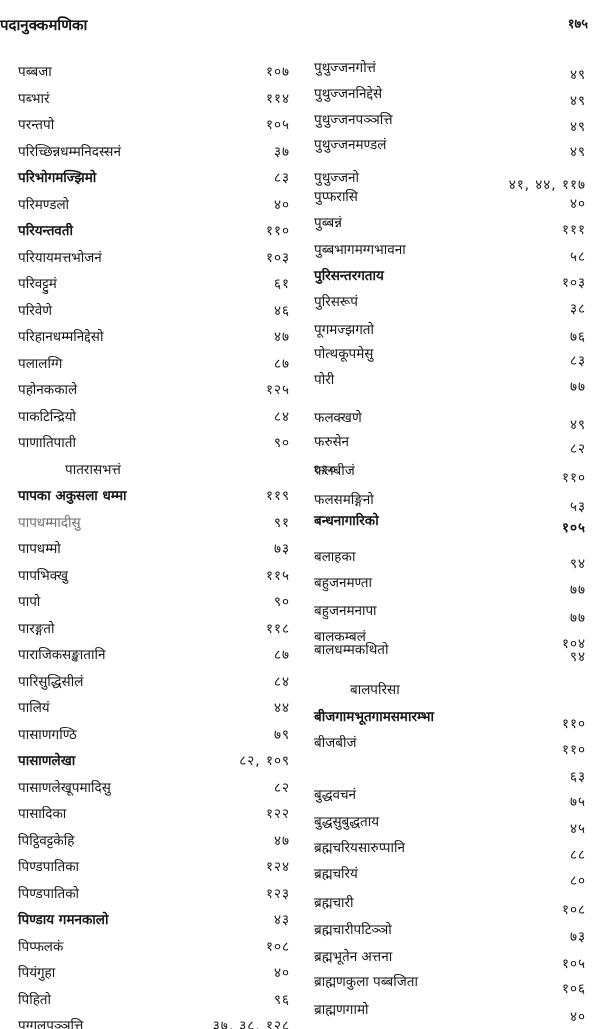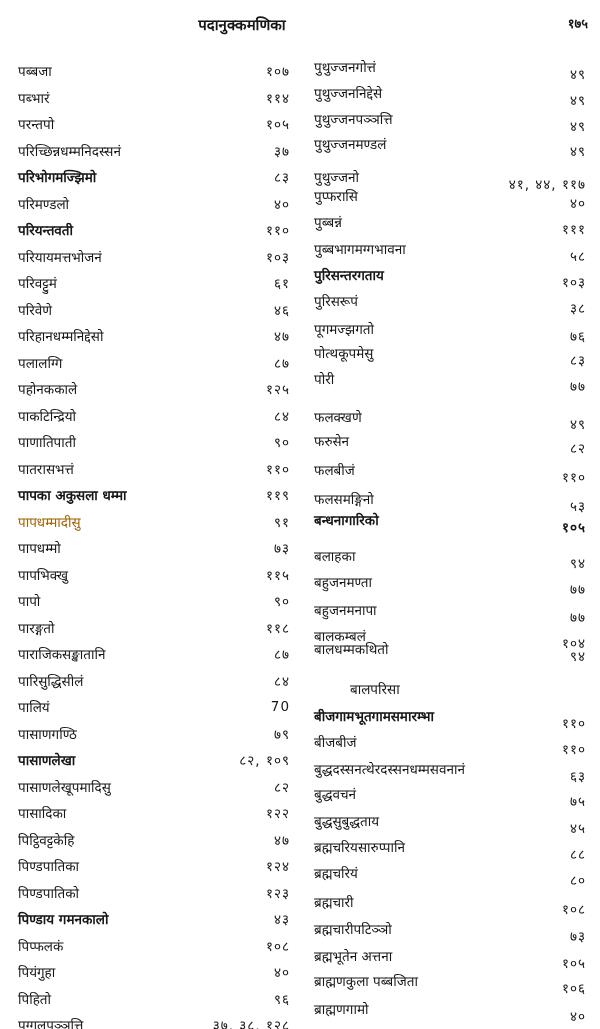--- a/index.html
+++ b/index.html
@@ -1,30 +1,30 @@
 <!DOCTYPE html>
 <html><head>
 <meta charset="utf-8">
 <style>
   html, body { margin: 0; padding: 0; background: #ffffff; }
   body { width: 600px; height: 1029px; position: relative; overflow: hidden;
          font-family: "DejaVu Sans", sans-serif; color: #161616; }
-  .header-title { position: absolute; top: 14px; left: 0; width: 484px; text-align: center;
+  .header-title { position: absolute; top: 14px; left: 0; width: 484px; text-align: left;
                   font-size: 15px; font-weight: bold; }
   .page-number { position: absolute; top: 14px; right: 12px; font-size: 13px; font-weight: bold; }
   .col { position: absolute; top: 0; }
   .col-left { left: 18px; width: 272px; }
   .col-right { left: 314px; width: 272px; }
   .entry { position: absolute; left: 0; width: 100%; height: 24px; font-size: 13.5px; }
   .term { position: absolute; left: 0; top: 0; white-space: nowrap; }
   .pages { position: absolute; right: 0; white-space: nowrap; letter-spacing: 1px; }
   .col-left .pages { top: 0; }
   .col-right .pages { top: 7px; }
   .bold .term { font-weight: bold; }
-  .faint .term { color: #a16207; }
+  .faint .term { color: #737373; }
 </style>
 </head>
 <body>
 
 <div>
   <div class="header-title">पदानुक्कमणिका</div>
   <div class="page-number">१७५</div>
 </div>
 
 <div class="col col-left" id="left-col">
@@ -81,21 +81,21 @@
       <span class="pages">१२५</span>
     </div>
     <div class="entry" style="top: 406.5px;">
       <span class="term">पाकटिन्द्रियो</span>
       <span class="pages">८४</span>
     </div>
     <div class="entry" style="top: 433px;">
       <span class="term">पाणातिपाती</span>
       <span class="pages">९०</span>
     </div>
-    <div class="entry" style="top: 459.5px;">
+    <div class="entry" style="top: 459.5px; margin-left: 47px;">
       <span class="term">पातरासभत्तं</span>
       <span class="pages">११०</span>
     </div>
     <div class="entry bold" style="top: 486px;">
       <span class="term">पापका अकुसला धम्मा</span>
       <span class="pages">११९</span>
     </div>
     <div class="entry faint" style="top: 512.5px;">
       <span class="term">पापधम्मादीसु</span>
       <span class="pages">९१</span>
@@ -119,21 +119,21 @@
     <div class="entry" style="top: 645px;">
       <span class="term">पाराजिकसङ्खातानि</span>
       <span class="pages">८७</span>
     </div>
     <div class="entry" style="top: 671.5px;">
       <span class="term">पारिसुद्धिसीलं</span>
       <span class="pages">८४</span>
     </div>
     <div class="entry" style="top: 698px;">
       <span class="term">पालियं</span>
-      <span class="pages">70</span>
+      <span class="pages">४४</span>
     </div>
     <div class="entry" style="top: 724.5px;">
       <span class="term">पासाणगण्ठि</span>
       <span class="pages">७९</span>
     </div>
     <div class="entry bold" style="top: 751px;">
       <span class="term">पासाणलेखा</span>
       <span class="pages">८२, १०९</span>
     </div>
     <div class="entry" style="top: 777.5px;">
@@ -276,21 +276,20 @@
     </div>
     <div class="entry bold" style="top: 707px;">
       <span class="term">बीजगामभूतगामसमारम्भा</span>
       <span class="pages">११०</span>
     </div>
     <div class="entry" style="top: 733px;">
       <span class="term">बीजबीजं</span>
       <span class="pages">११०</span>
     </div>
     <div class="entry" style="top: 760px;">
-      <span class="term">बुद्धदस्सनत्थेरदस्सनधम्मसवनानं</span>
       <span class="pages">६३</span>
     </div>
     <div class="entry" style="top: 785px;">
       <span class="term">बुद्धवचनं</span>
       <span class="pages">७५</span>
     </div>
     <div class="entry" style="top: 812px;">
       <span class="term">बुद्धसुबुद्धताय</span>
       <span class="pages">४५</span>
     </div>

